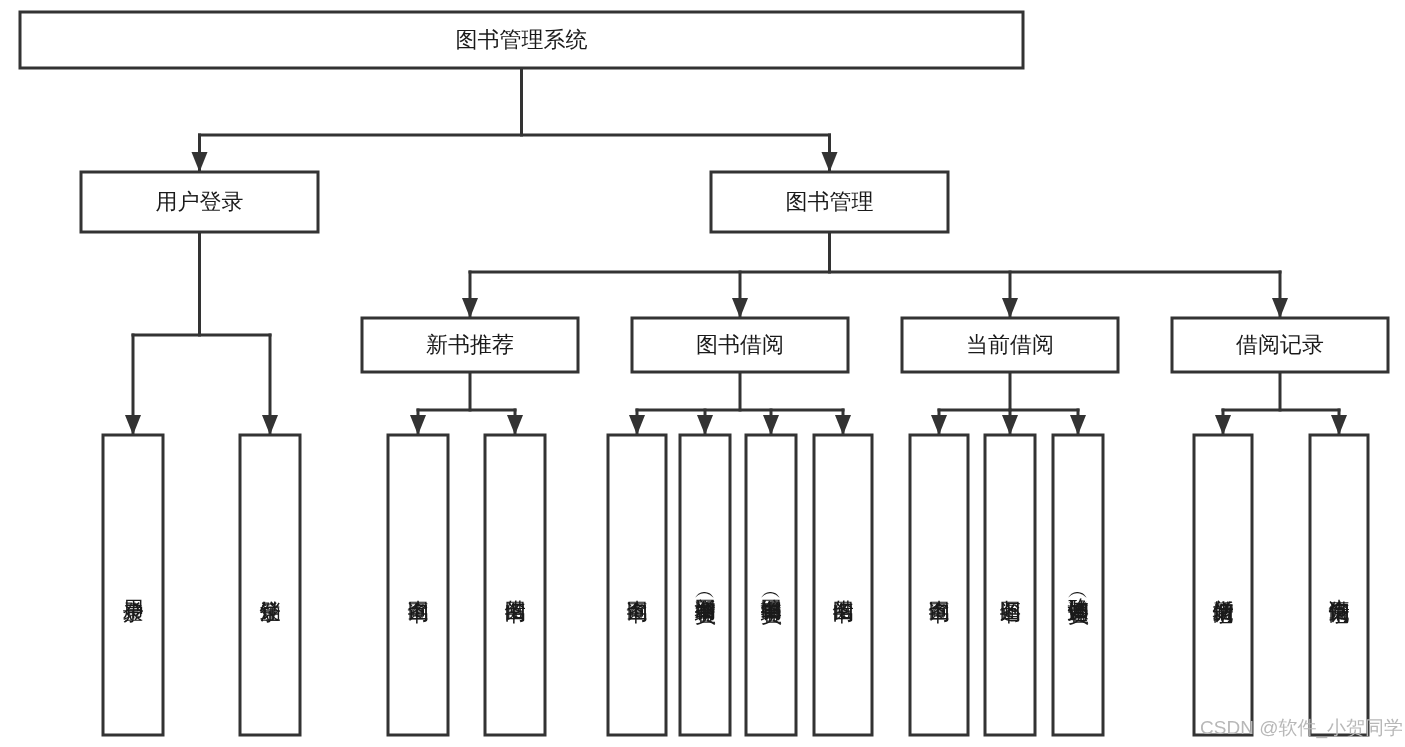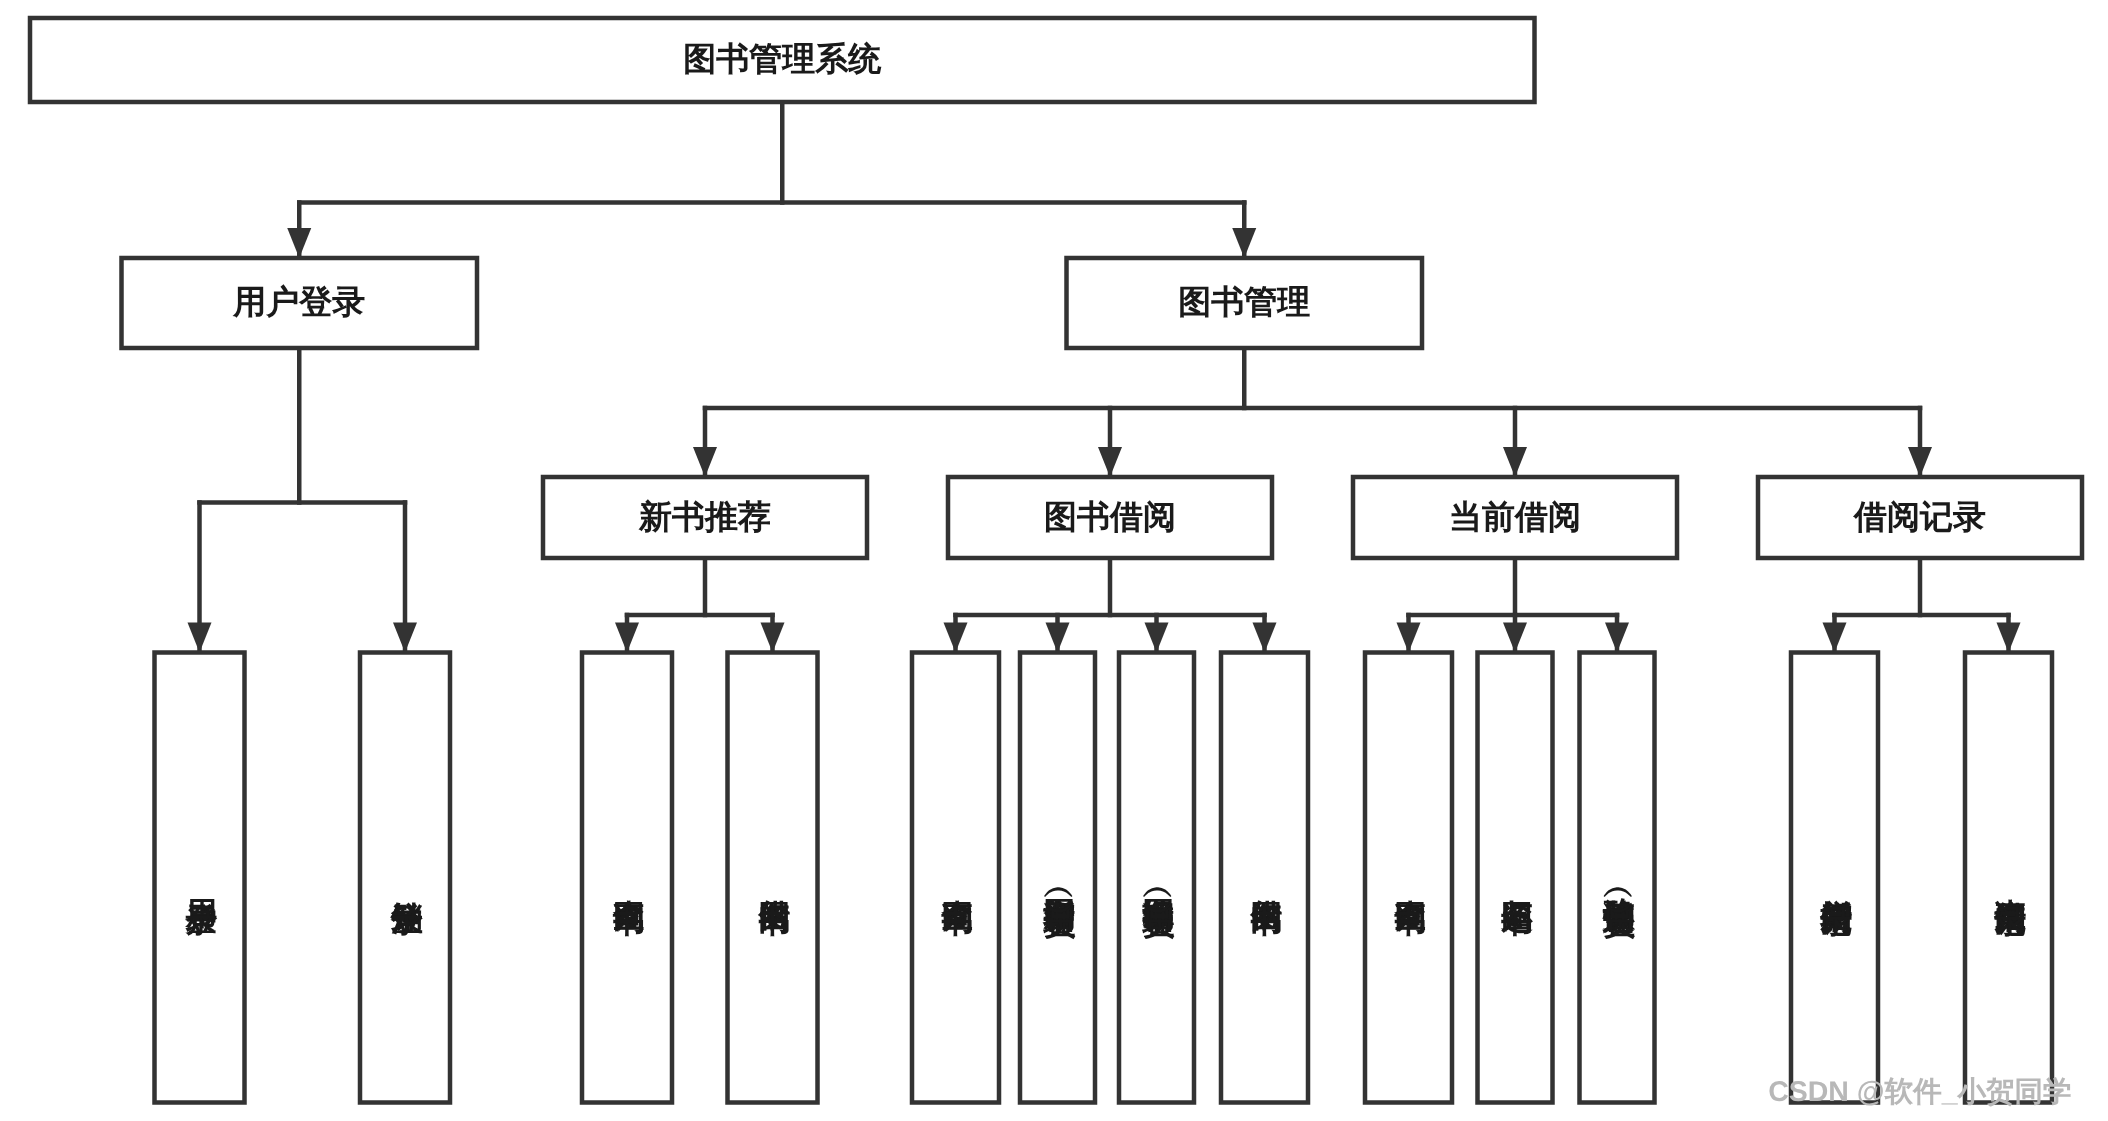--- a/index.html
+++ b/index.html
@@ -11,21 +11,20 @@
     width: 1405px;
     height: 747px;
     font-family: "Liberation Sans", "DejaVu Sans", sans-serif;
     overflow: hidden;
   }
   #diagram-root {
     position: relative;
     width: 1405px;
     height: 747px;
     background: #ffffff;
-    font-weight: bold;
   }
   svg#tree-svg {
     position: absolute;
     left: 0;
     top: 0;
     width: 1405px;
     height: 747px;
   }
   .node-box {
     fill: #ffffff;
@@ -56,21 +55,21 @@
     font-size: 21px;
     line-height: 1.08;
     color: #1a1a1a;
     letter-spacing: 1px;
     text-align: center;
     white-space: nowrap;
     pointer-events: none;
   }
   .watermark {
     position: absolute;
-    right: 24px;
+    right: 2px;
     bottom: 6px;
     font-family: "Liberation Sans", "DejaVu Sans", sans-serif;
     font-size: 19px;
     color: #b8b8b8;
     white-space: nowrap;
   }
 </style>
 </head>
 <body>
 

